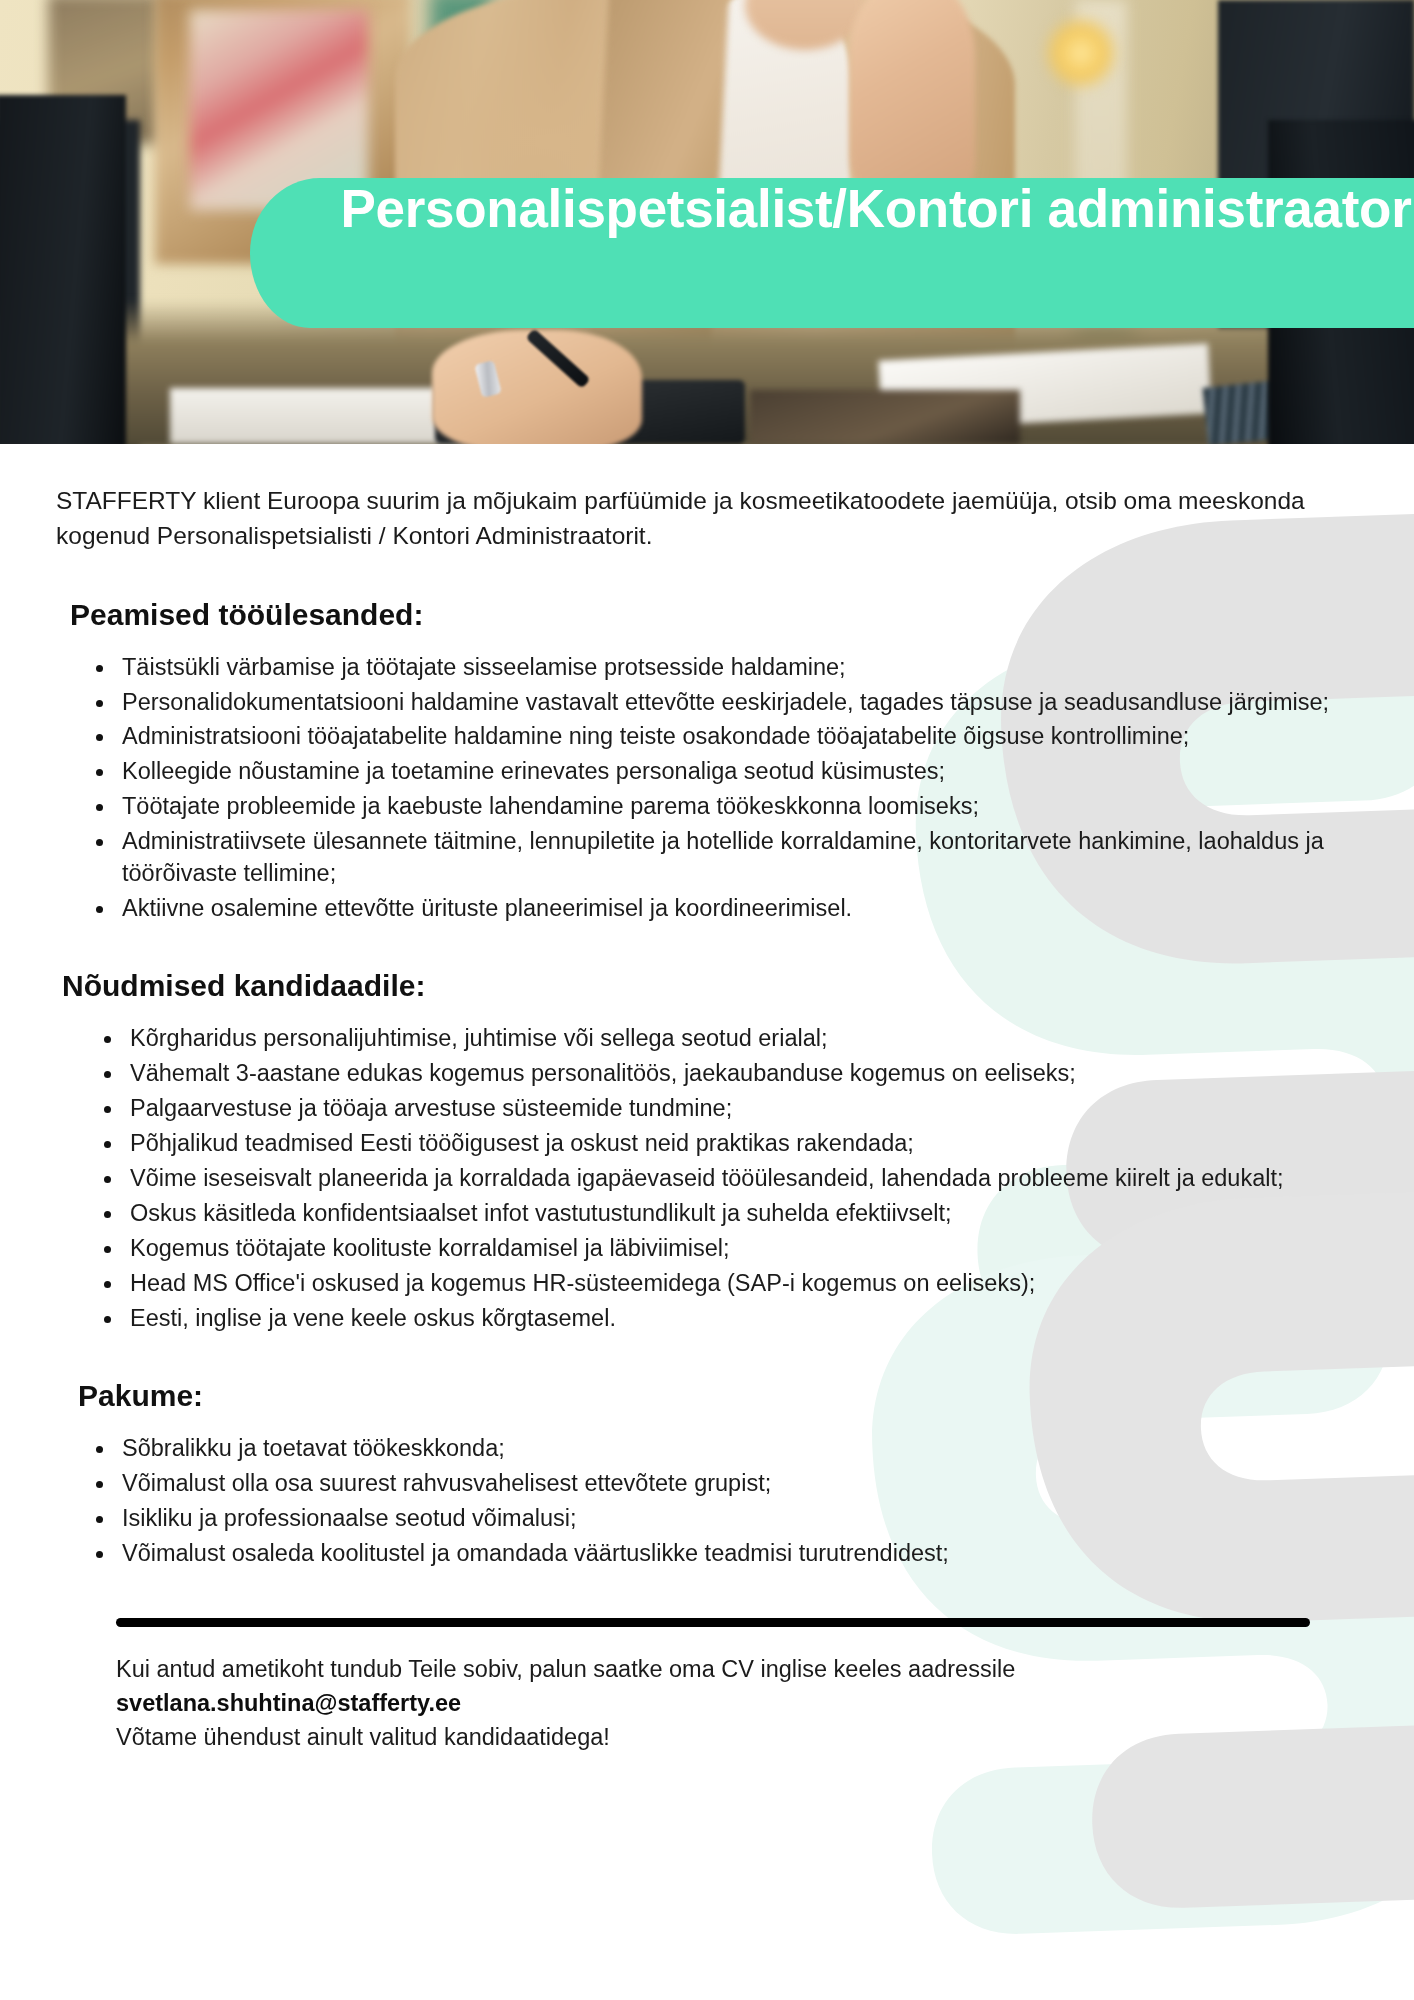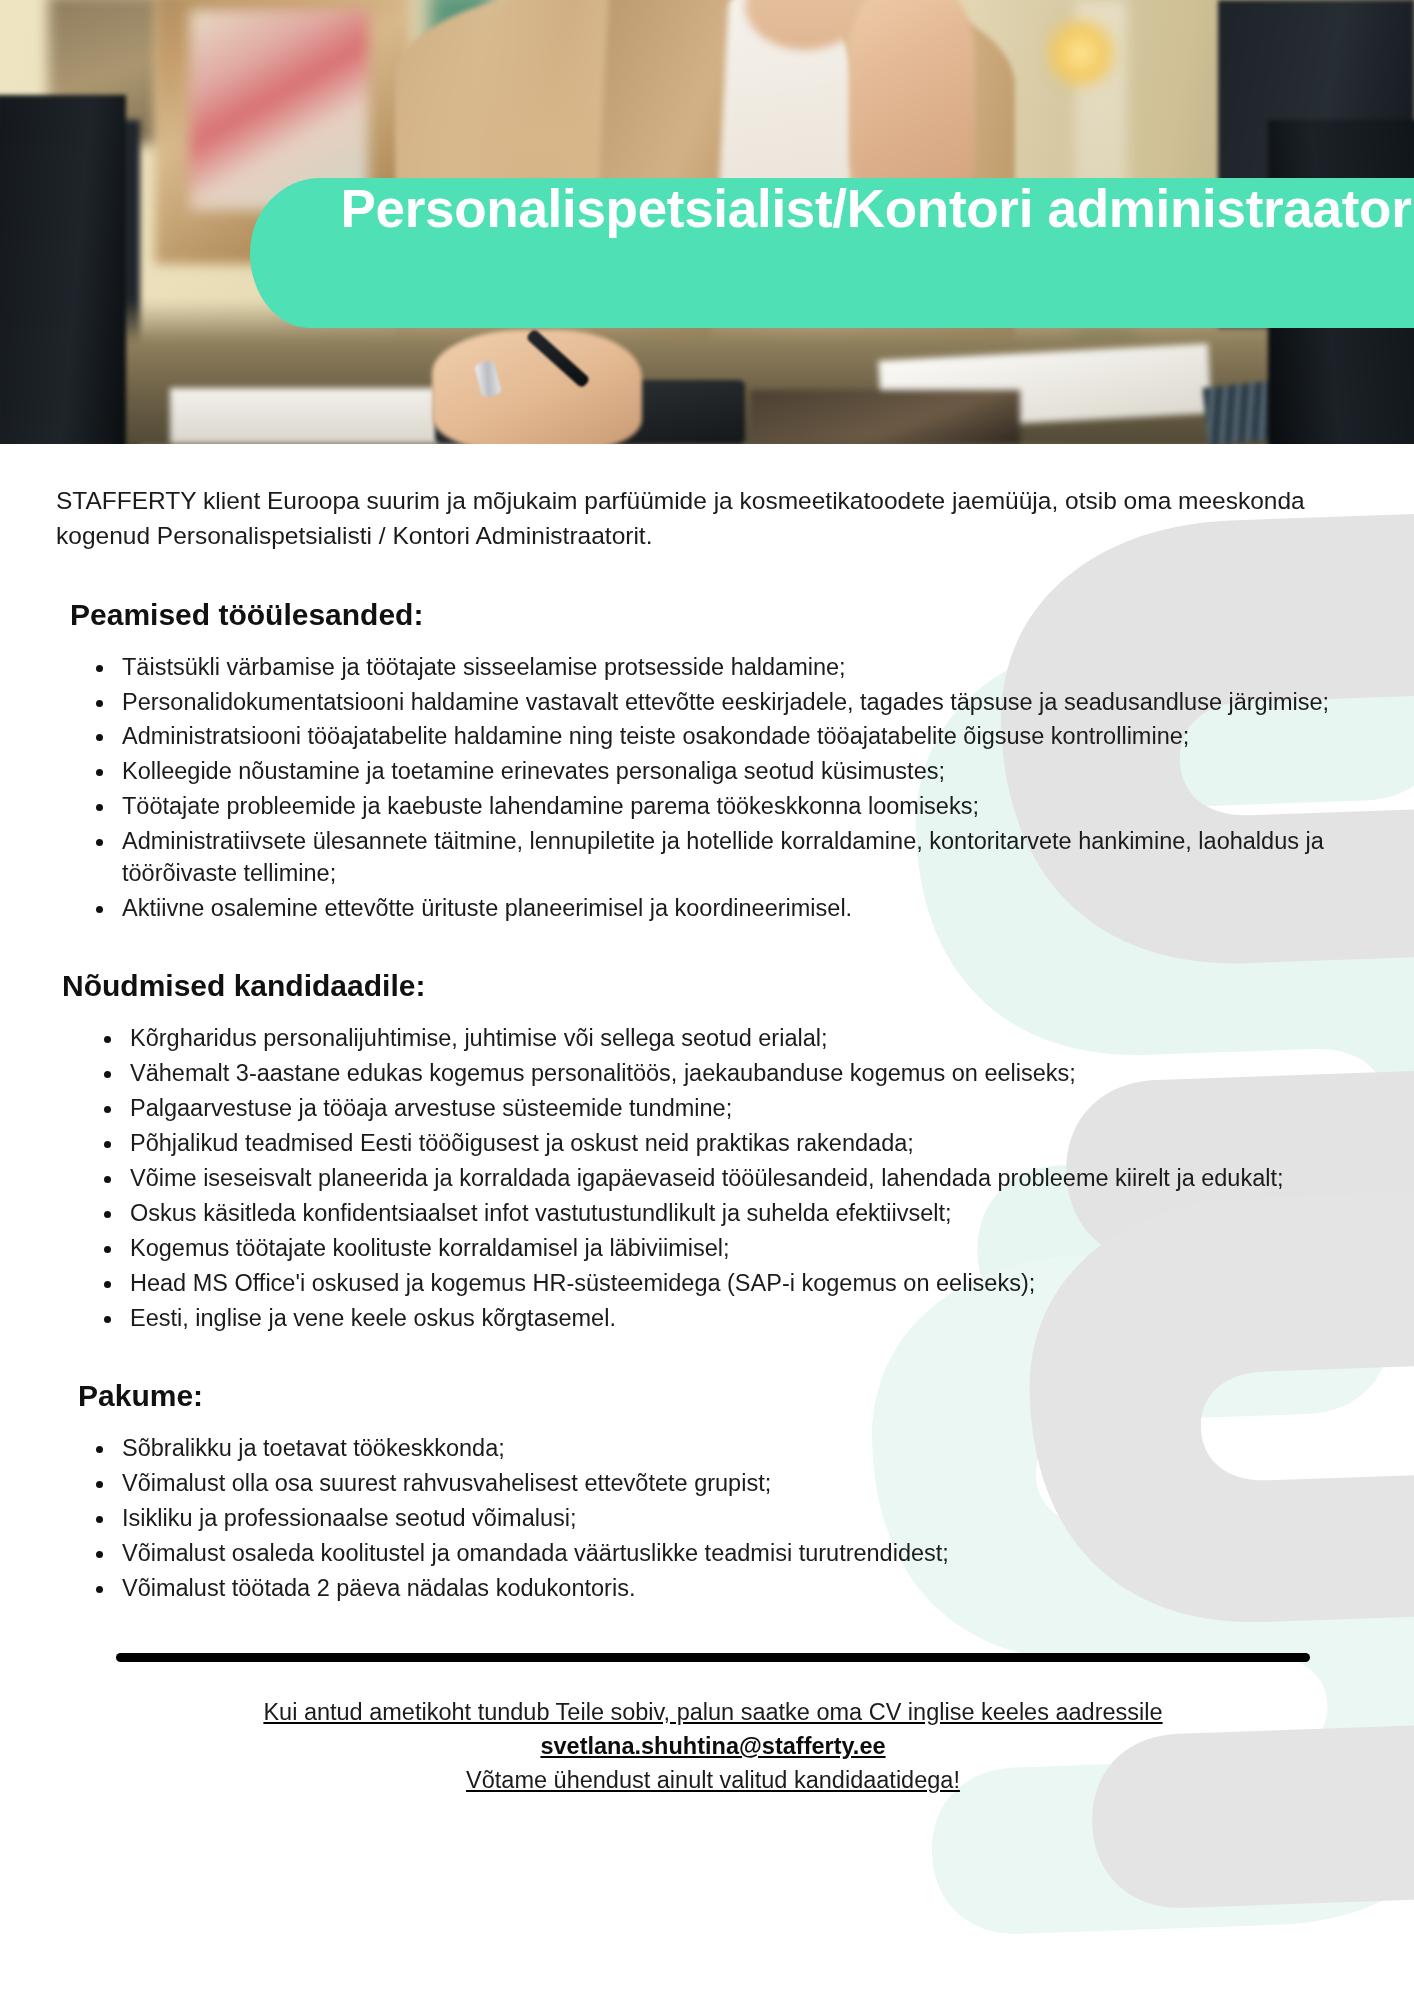--- a/index.html
+++ b/index.html
@@ -273,24 +273,23 @@
 
   
   .divider {
     height: 9px;
     background: #000000;
     border-radius: 6px;
     margin: 48px 60px 0 60px;
   }
 
   .footer {
-    text-align: center;
-    margin-top: 34px;
+    text-align: left;
+    margin-top: 26px;
     padding: 0 60px;
-    text-decoration: underline;
   }
   .footer-line {
     font-size: 23.5px;
     line-height: 1.42;
     color: #1b1b1b;
   }
   .footer-email {
     font-size: 23.5px;
     font-weight: bold;
     color: #0d0d0d;
@@ -455,21 +454,20 @@
       </ul>
     </div>
 
     <div class="section">
       <h2 class="section-heading offset-3">Pakume:</h2>
       <ul class="bullets">
         <li>Sõbralikku ja toetavat töökeskkonda;</li>
         <li>Võimalust olla osa suurest rahvusvahelisest ettevõtete grupist;</li>
         <li>Isikliku ja professionaalse seotud võimalusi;</li>
         <li>Võimalust osaleda koolitustel ja omandada väärtuslikke teadmisi turutrendidest;</li>
-        <li>Võimalust töötada 2 päeva nädalas kodukontoris.</li>
       </ul>
     </div>
 
     <div class="divider"></div>
 
     <div class="footer">
       <div class="footer-line">Kui antud ametikoht tundub Teile sobiv, palun saatke oma CV inglise keeles aadressile</div>
       <div class="footer-email">svetlana.shuhtina@stafferty.ee</div>
       <div class="footer-line">Võtame ühendust ainult valitud kandidaatidega!</div>
     </div>

